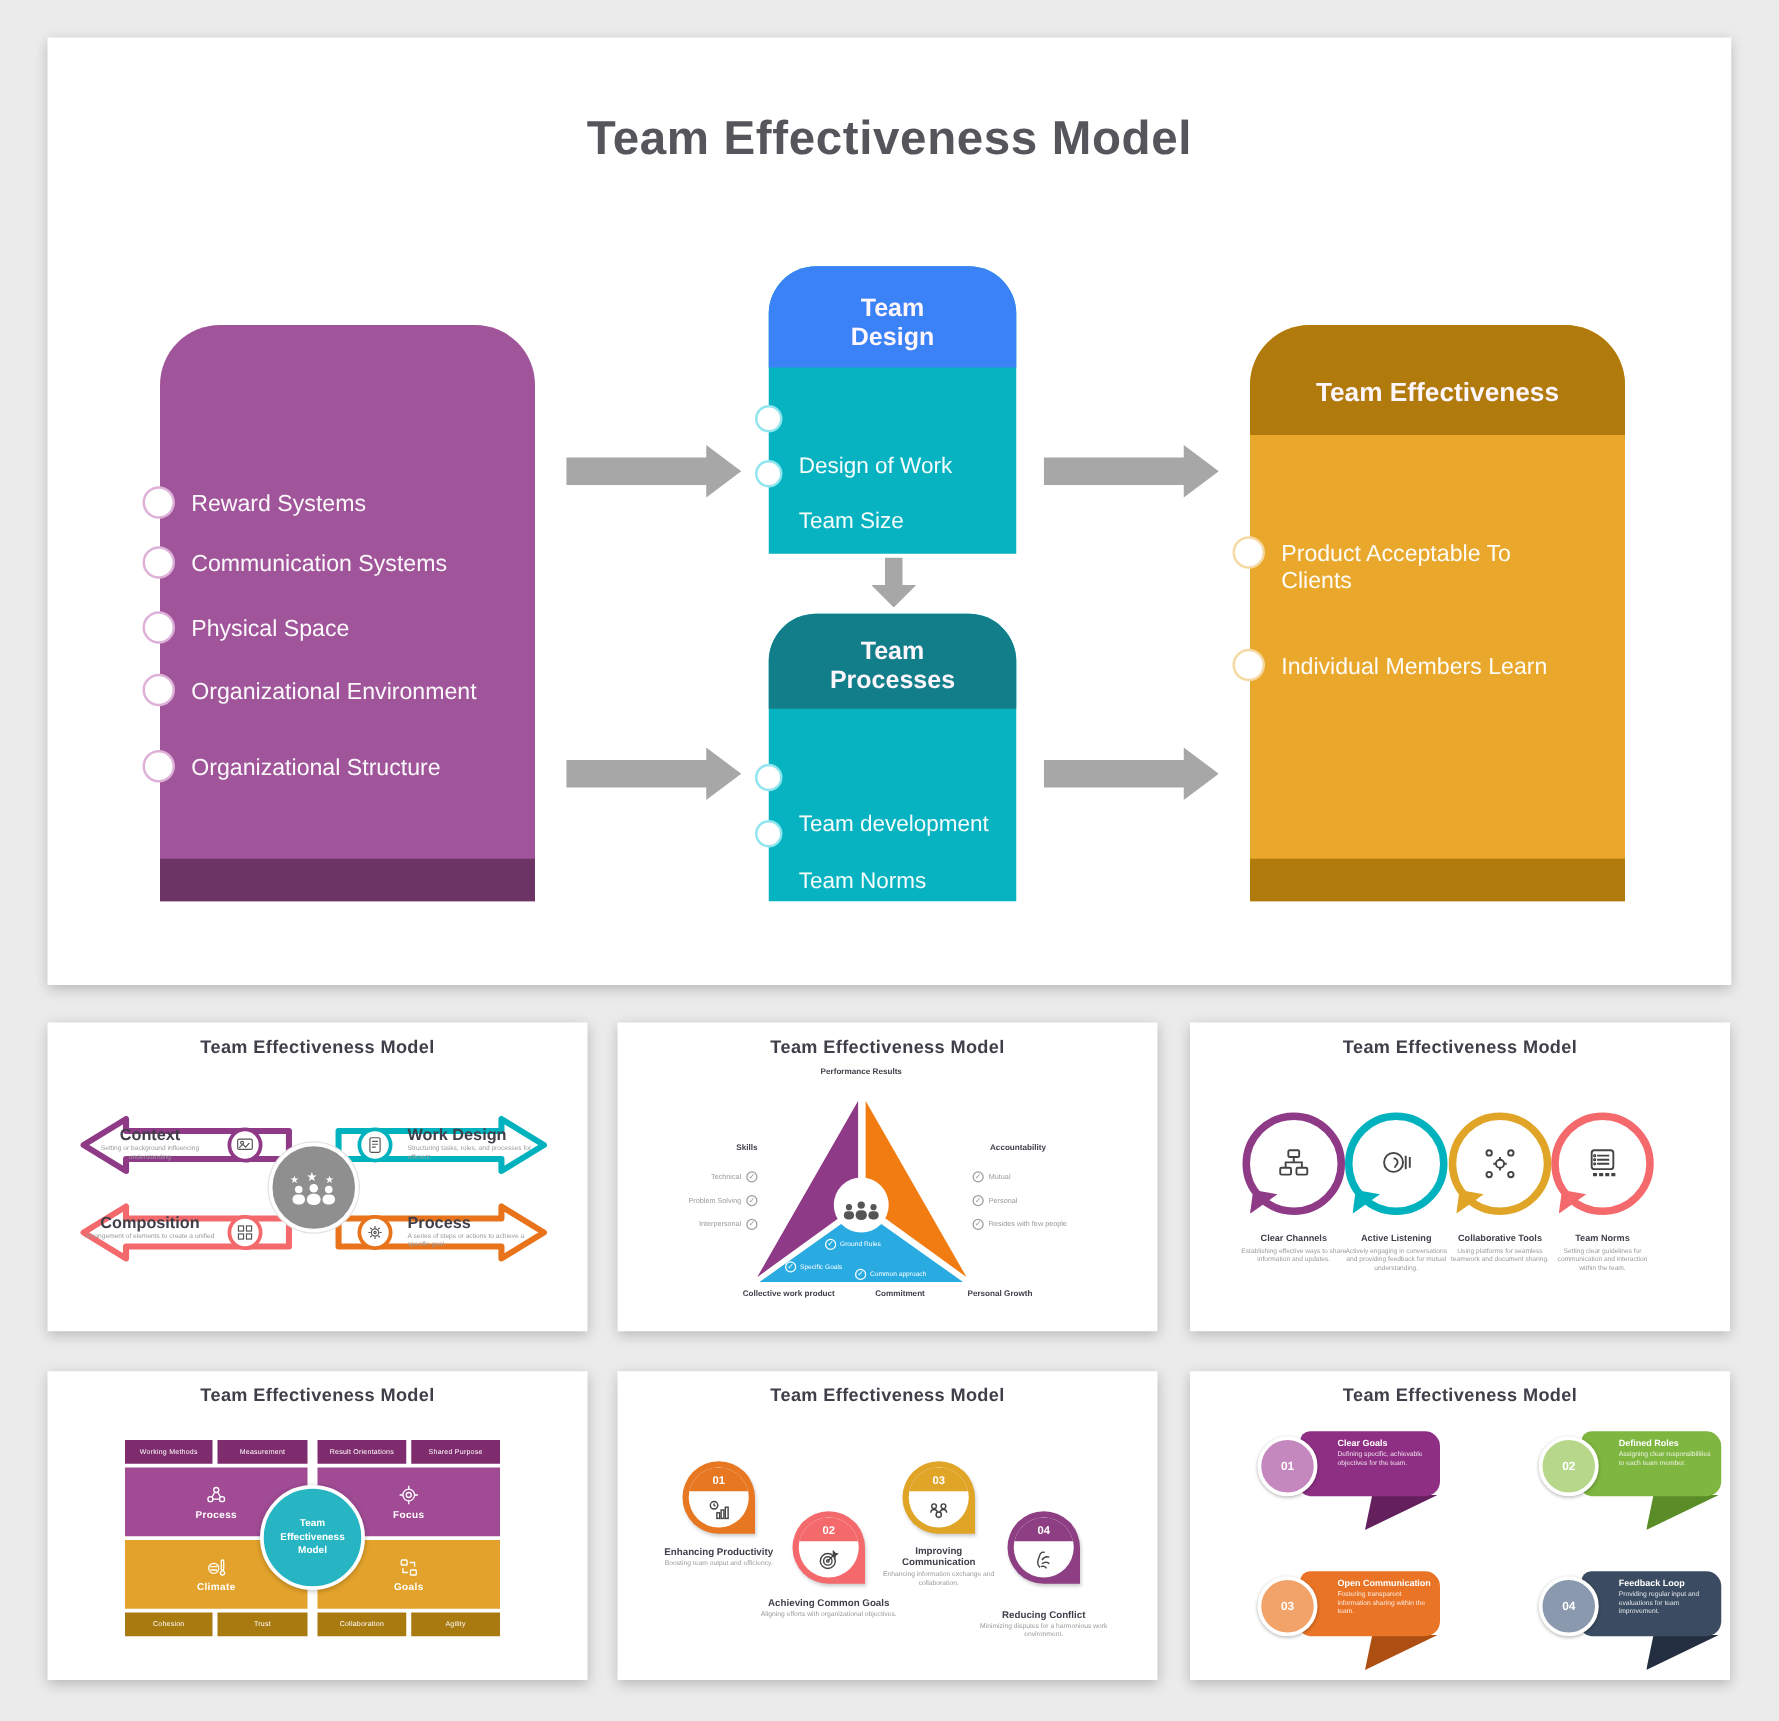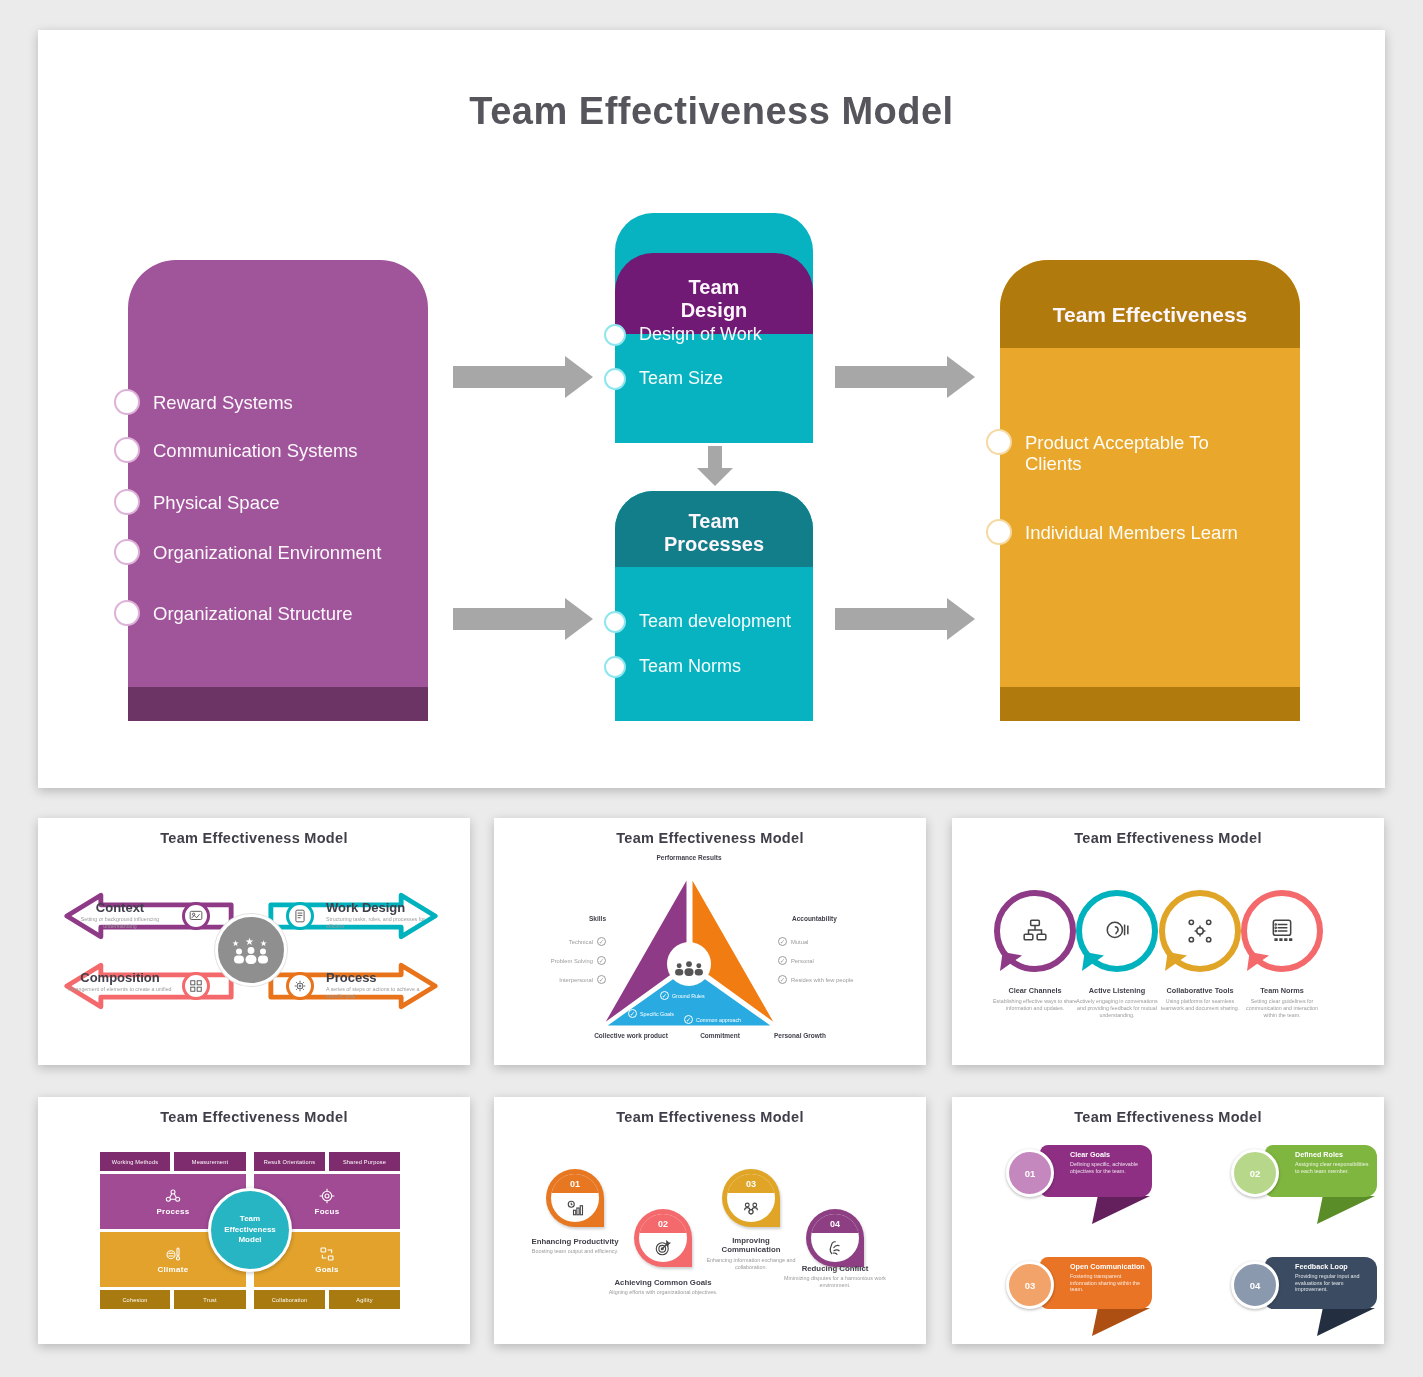--- a/index.html
+++ b/index.html
@@ -17,26 +17,26 @@
   
   .box-org{left:90px;top:230px;width:300px;height:461px;background:#a0549a;border-radius:48px 48px 0 0;}
   .box-org .mhead{height:103px;background:#5c2a56;border-radius:48px 48px 0 0;font-size:21px;padding:30px 30px 8px;}
   .box-org .strip{height:34px;background:#6c3365;}
   .box-org .mitem{left:0;right:14px;font-size:18.5px;line-height:1.16;}
   .box-org .dot{width:26px;height:26px;margin-left:-14px;border:2px solid #ddb1d8;}
   .box-org .mitem span.lbl{padding-top:3px;}
   .oi1{top:129px}.oi2{top:177px}.oi3{top:229px}.oi4{top:279px}.oi5{top:340px}
   
   .box-design{left:577px;top:183px;width:198px;height:230px;background:#07b3c1;border-radius:38px 38px 0 0;}
-  .box-design .mhead{height:81px;background:#701a75;border-radius:38px 38px 0 0;font-size:20px;padding:10px 40px 0;margin-top:40px;}
+  .box-design .mhead{height:81px;background:#3b82f6;border-radius:38px 38px 0 0;font-size:20px;padding:10px 40px 0;}
   .box-proc{left:577px;top:461px;width:198px;height:230px;background:#07b3c1;border-radius:38px 38px 0 0;}
   .box-proc .mhead{height:76px;background:#117e8a;border-radius:38px 38px 0 0;font-size:20px;padding:8px 30px 0;}
   .tealbox .mitem{left:0;right:6px;font-size:18px;line-height:1.1;}
   .tealbox .dot{width:22px;height:22px;margin-left:-11px;border:2px solid #8fe6ee;}
-  .tealbox .mitem span.lbl{padding-top:1px;}
+  .tealbox .mitem span.lbl{padding-top:1px;margin-top:38px;}
   .di1{top:111px}.di2{top:155px}.pi1{top:120px}.pi2{top:165px}
   
   .box-eff{left:962px;top:230px;width:300px;height:461px;background:#e9a72b;border-radius:48px 48px 0 0;}
   .box-eff .mhead{height:88px;background:#b17a0c;border-radius:48px 48px 0 0;font-size:21px;padding:22px 40px 0;}
   .box-eff .strip{height:34px;background:#b17a0c;}
   .box-eff .mitem{left:0;right:30px;font-size:18.5px;line-height:1.16;}
   .box-eff .dot{width:26px;height:26px;margin-left:-14px;border:2px solid #f6d9a2;}
   .box-eff .mitem span.lbl{padding-top:3px;}
   .ei1{top:169px}.ei2{top:259px}
   .gray-arrow{position:absolute;}
@@ -500,21 +500,21 @@
         <span class="td">Boosting team output and efficiency.</span>
       </div>
     <div class="eTxt" style="left:109px;top:181px;width:120px">
         <span class="tt">Achieving Common Goals</span>
         <span class="td">Aligning efforts with organizational objectives.</span>
       </div>
     <div class="eTxt" style="left:212px;top:139px;width:90px">
         <span class="tt">Improving Communication</span>
         <span class="td">Enhancing information exchange and collaboration.</span>
       </div>
-    <div class="eTxt" style="left:281px;top:167px;width:120px">
+    <div class="eTxt" style="left:281px;top:190px;width:120px">
         <span class="tt">Reducing Conflict</span>
         <span class="td">Minimizing disputes for a harmonious work environment.</span>
       </div>
   </section>
 
   <section class="slide thumb tF">
     <div style="position:absolute;left:0;right:0;top:12px;text-align:center;font-size:14.5px;font-weight:800;color:#403f49;letter-spacing:.3px">Team Effectiveness Model</div>
 
     <div class="fTail" style="left:140px;top:99px;background:#63205c"></div>
     <div class="banner" style="left:88px;top:48px;background:#8e2f84">

